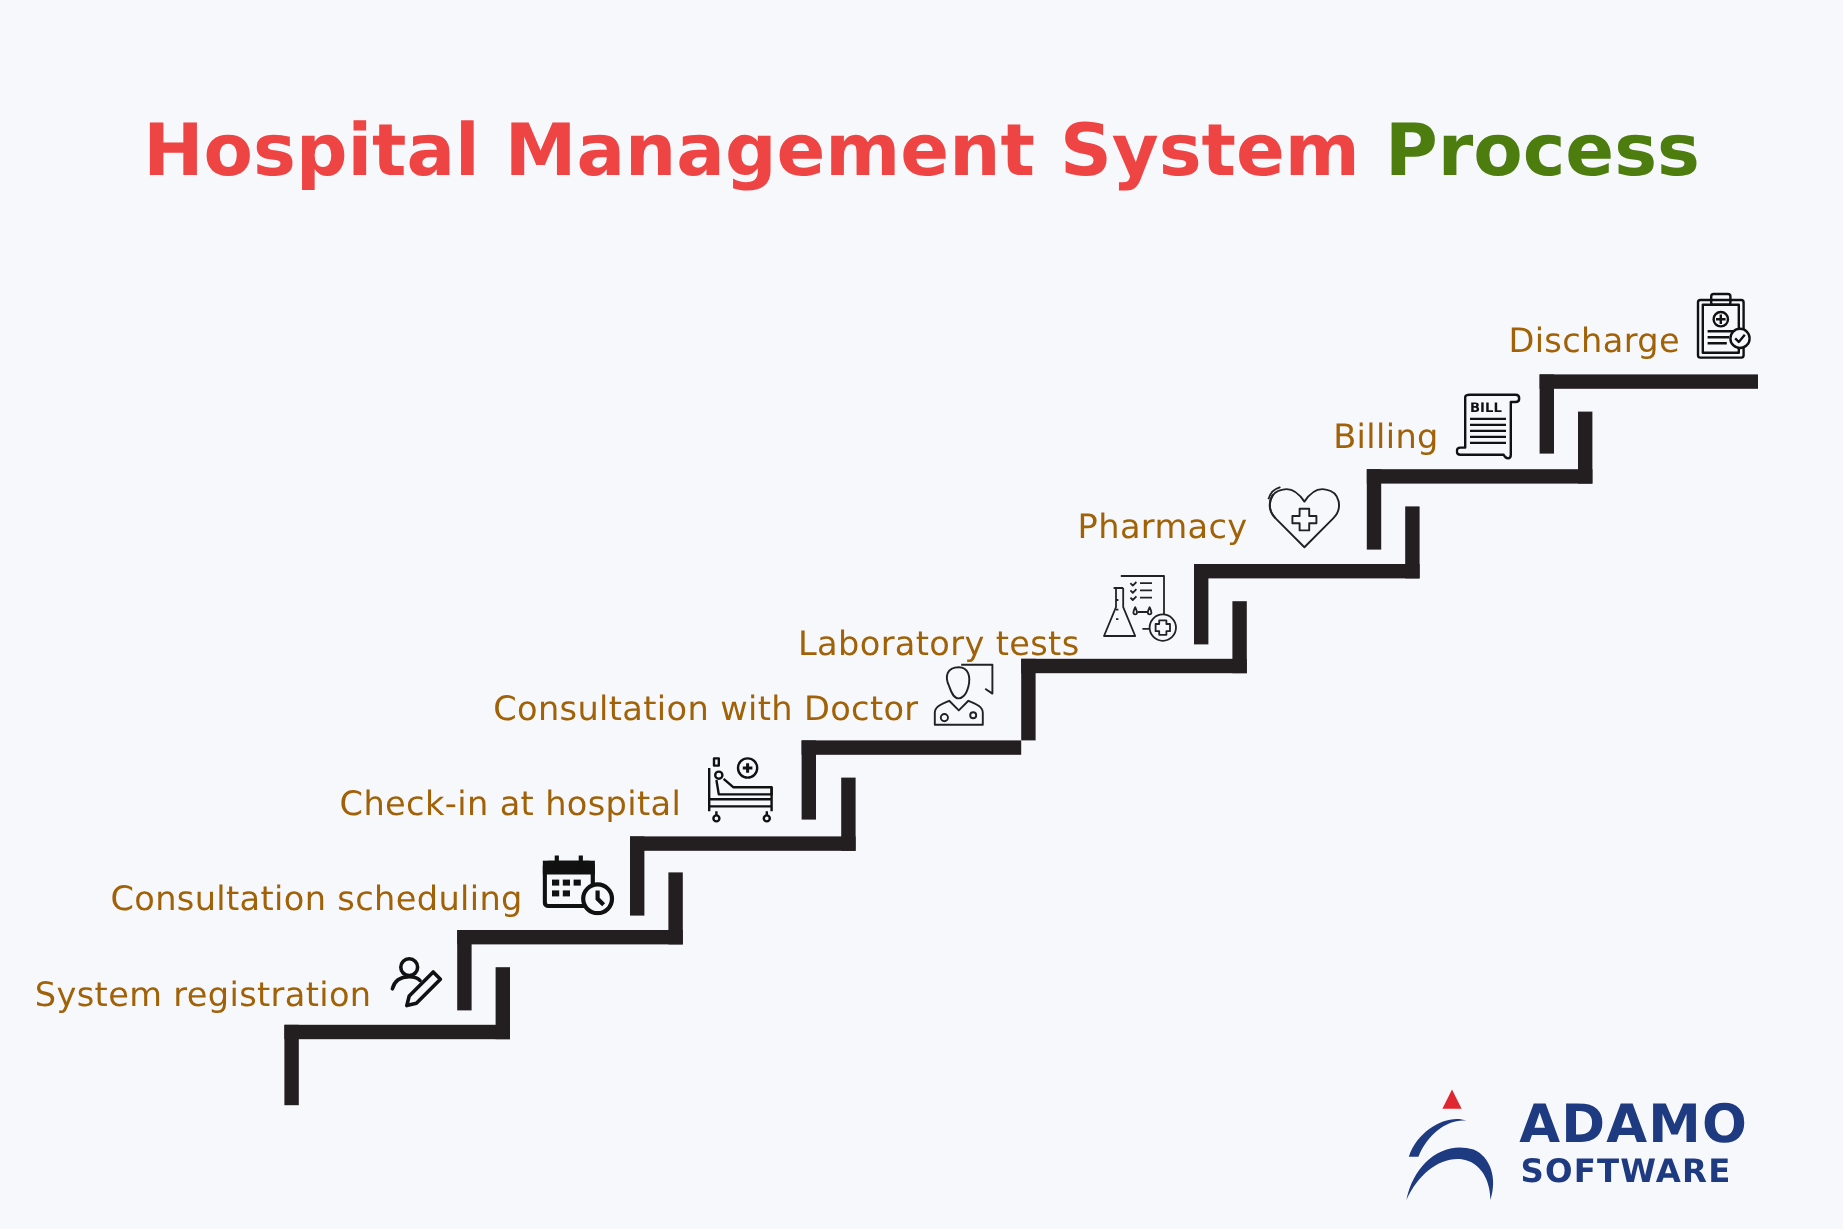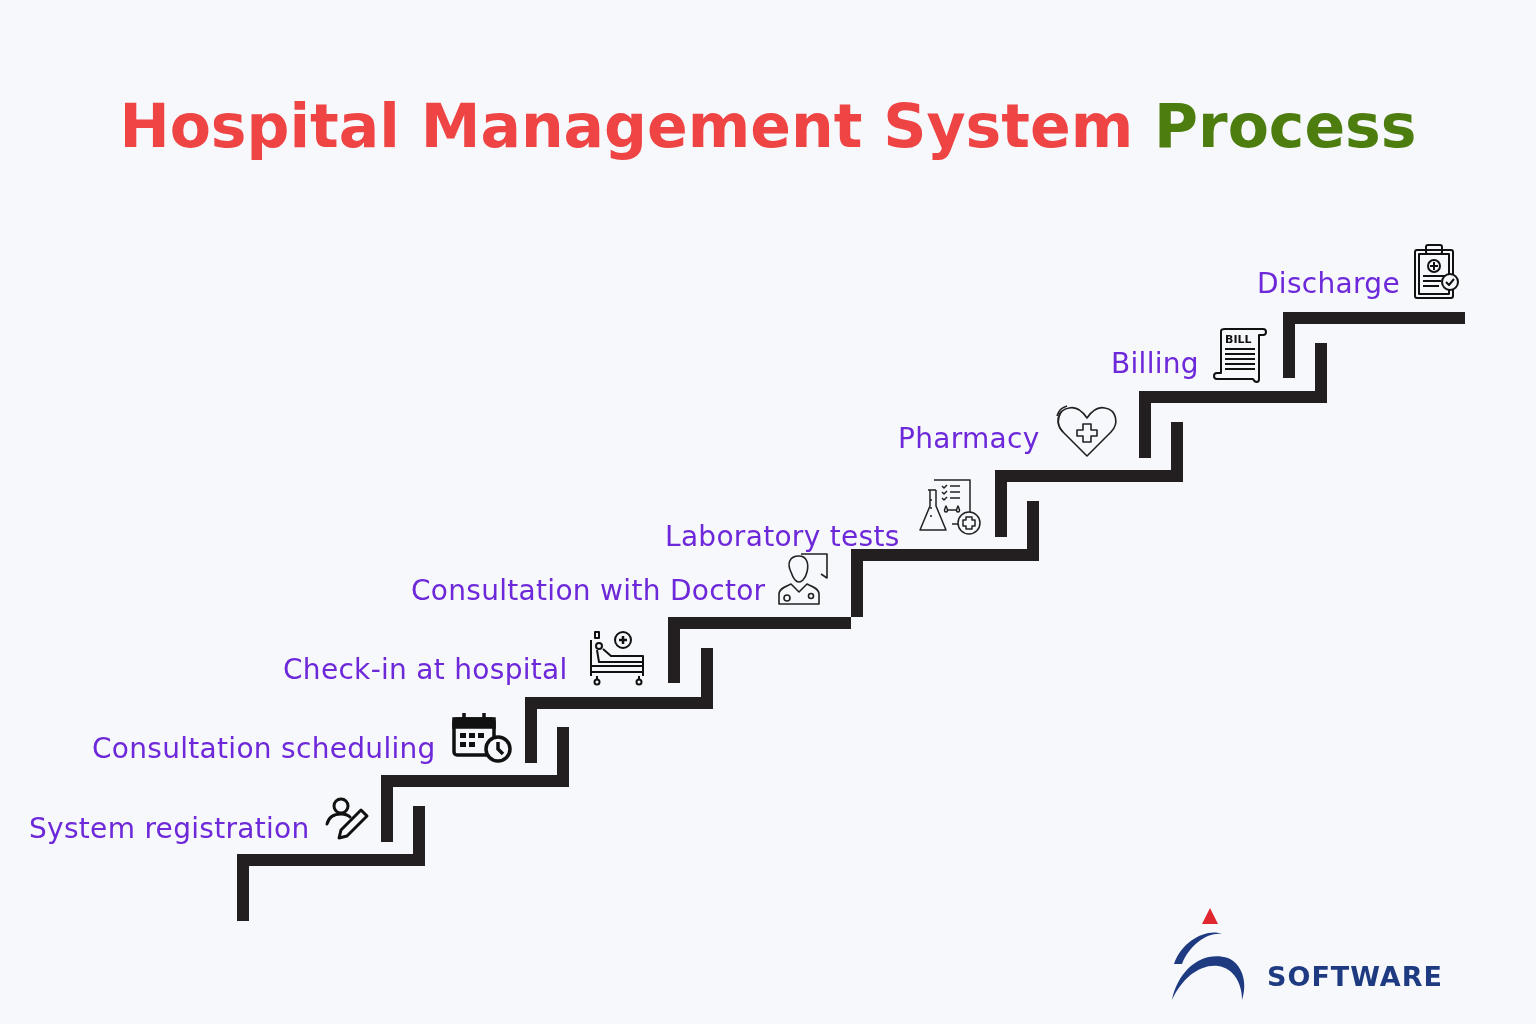--- a/index.html
+++ b/index.html
@@ -10,21 +10,21 @@
   }
   .title {
     position: absolute; left: 0; top: 86px; width: 1536px; text-align: center;
     font-family: "DejaVu Sans", sans-serif; font-weight: bold;
     font-size: 60px; letter-spacing: 0px; line-height: 80px;
   }
   .title .red { color: #ef4444; }
   .title .blue { color: #4d7c0f; }
   .bar { position: absolute; background: #231f20; }
   .label {
-    position: absolute; font-size: 28px; color: #6d28d9; white-space: nowrap;
+    position: absolute; font-size: 28px; color: #a16207; white-space: nowrap;
     font-family: "DejaVu Sans", sans-serif; font-weight: normal; line-height: 34px;
     letter-spacing: 0.3px;
   }
   .icon { position: absolute; }
   .icon svg { display: block; }
   .logo { position: absolute; left: 1168px; top: 906px; width: 340px; height: 100px; }
   .logo-text1 {
     position: absolute; left: 98px; top: 8px; font-family: "DejaVu Sans", sans-serif;
     font-weight: bold; font-size: 44px; color: #1e3a80; letter-spacing: 1px; line-height: 48px;
   }
@@ -179,14 +179,15 @@
     <path d="M33 40 L36 43 L41 37"></path>
   </svg>
 </div>
 
 <div class="logo">
   <svg width="90" height="100" viewBox="0 0 90 100" style="position:absolute;left:0;top:0;">
     <path d="M34 18 L42 2 L50 18 Z" fill="#e0262f"></path>
     <path d="M6 58 C14 34 40 22 54 28 C40 26 22 38 14 58 Z" fill="#1e3a80"></path>
     <path d="M4 94 C10 64 34 44 60 52 C74 58 80 76 74 94 C74 78 66 62 50 60 C32 58 14 72 4 94 Z" fill="#1e3a80"></path>
   </svg>
+  <div class="logo-text1">ADAMO</div>
   <div class="logo-text2">SOFTWARE</div>
 </div>
 
 </body></html>

